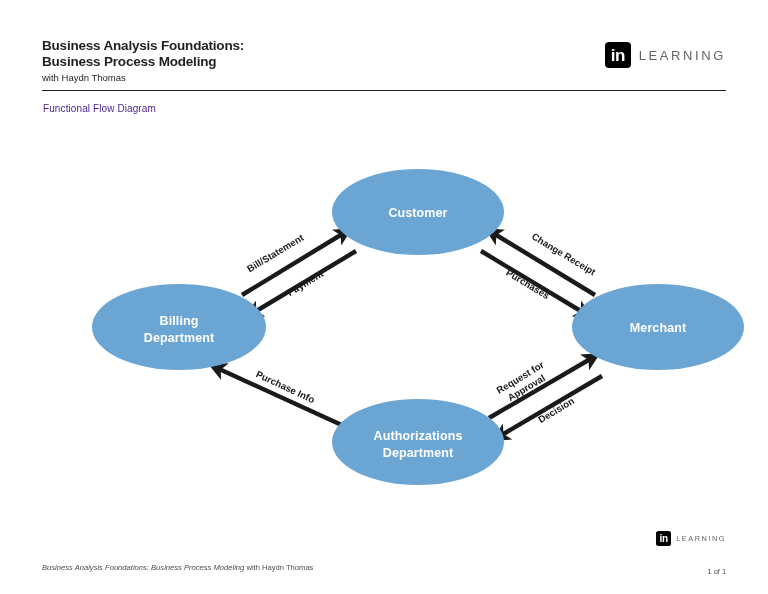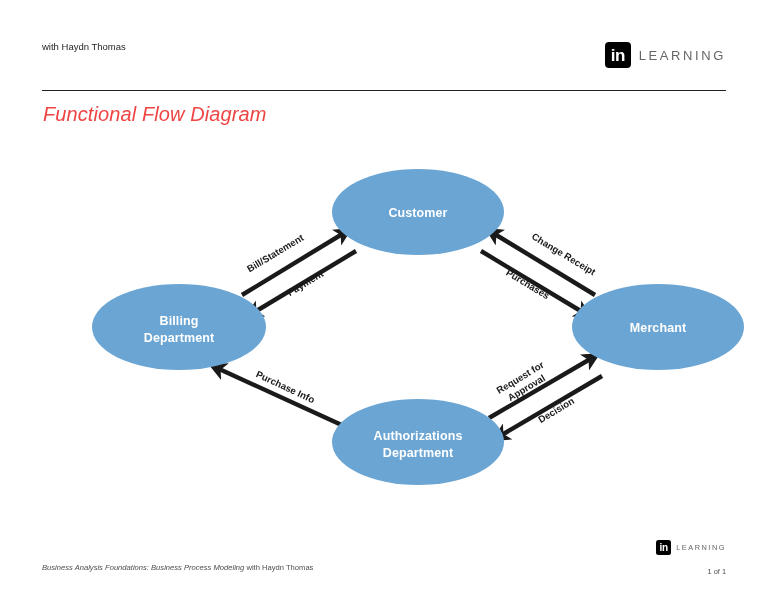--- a/index.html
+++ b/index.html
@@ -43,25 +43,24 @@
     left: 42px;
     top: 90px;
     width: 684px;
     height: 0;
     border-top: 1.4px solid #231f20;
   }
   #slide-title {
     position: absolute;
     left: 43px;
     top: 103px;
-    font-size: 20px;
+    font-size: 10px;
     font-weight: normal;
-    color: #ef4444;
+    color: #4c1d95;
     letter-spacing: 0.1px;
-    font-style: italic;
   }
 
   
   #brand-logo {
     position: absolute;
     right: 42px;
     top: 42px;
     display: flex;
     align-items: center;
     gap: 8px;
@@ -156,29 +155,31 @@
     font-size: 10px;
     line-height: 1;
     letter-spacing: -0.3px;
   }
   .li-word-sm {
     font-size: 7.4px;
     letter-spacing: 1.5px;
     color: #666666;
   }
   #page-number {
-    margin-top: 12px;
+    margin-top: 21px;
     font-size: 7.4px;
     color: #4d4d4d;
   }
 </style>
 </head>
 <body>
 
 <div id="header">
+  <div id="course-title">Business Analysis Foundations:
+Business Process Modeling</div>
   <div id="course-author">with Haydn Thomas</div>
 </div>
 <div id="header-rule"></div>
 <div id="slide-title">Functional Flow Diagram</div>
 
 <div id="brand-logo">
   <span class="li-mark">in</span>
   <span class="li-word">LEARNING</span>
 </div>
 

